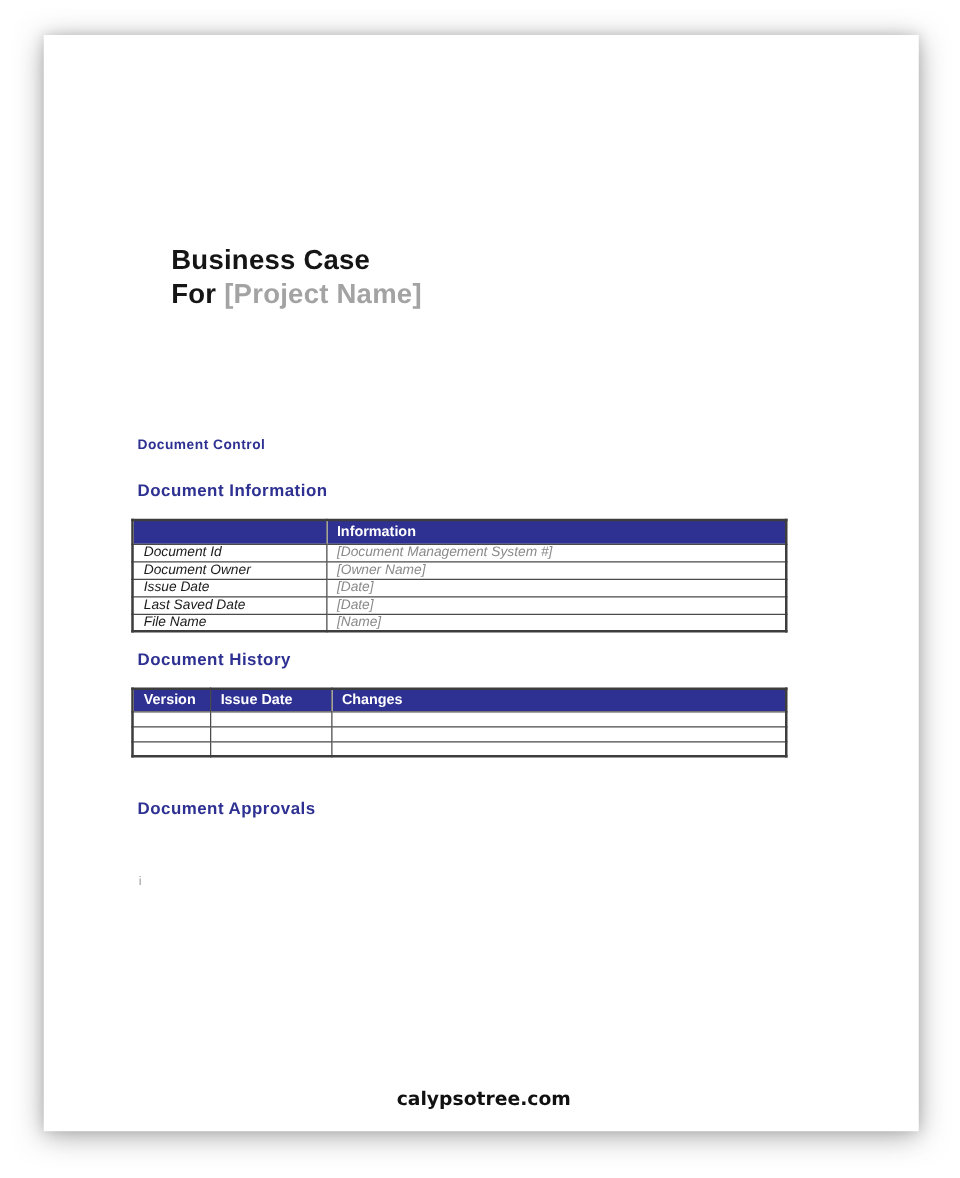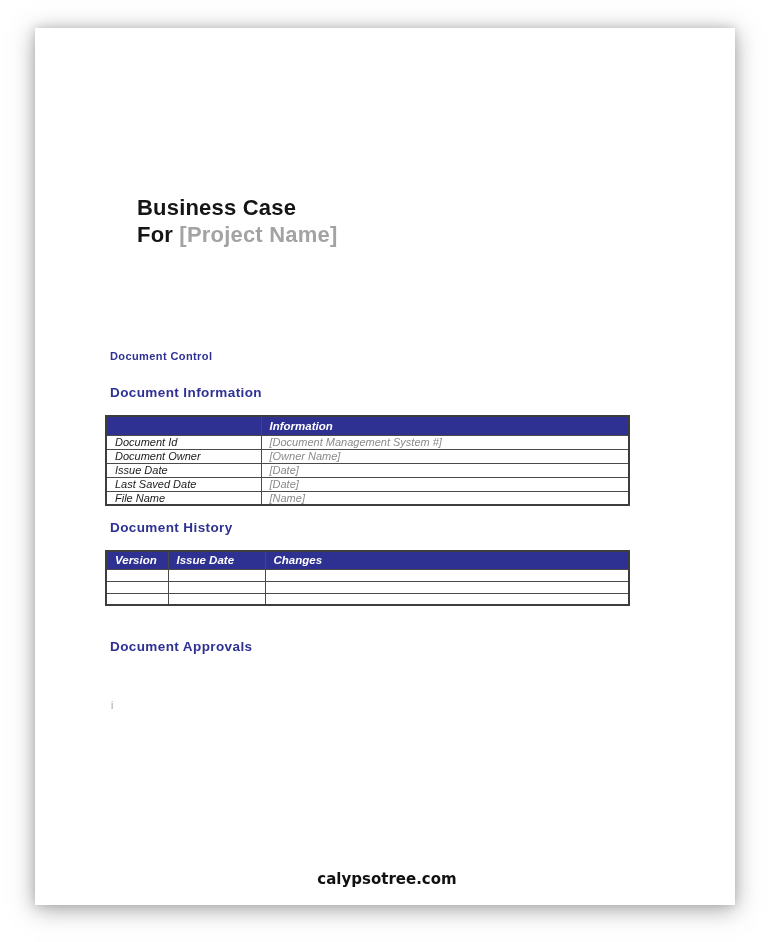--- a/index.html
+++ b/index.html
@@ -50,21 +50,20 @@
     overflow: hidden;
     white-space: nowrap;
     vertical-align: middle;
   }
   th {
     background: #2e3192;
     color: #ffffff;
     font-size: 11.5px;
     font-weight: bold;
     height: 19px;
-    font-style: italic;
   }
   .tbl-info td { height: 14px; font-style: italic; }
   .tbl-history th { height: 18px; }
   .tbl-history tr.filled td { height: 15px; }
   .tbl-history tr.empty td { height: 12px; }
   td.label { color: #1a1a1a; }
   td.value, td.ph { color: #8a8a8a; font-style: italic; }
   .col-label { width: 155px; }
   .col-version { width: 62px; }
   .col-issue { width: 97px; }

